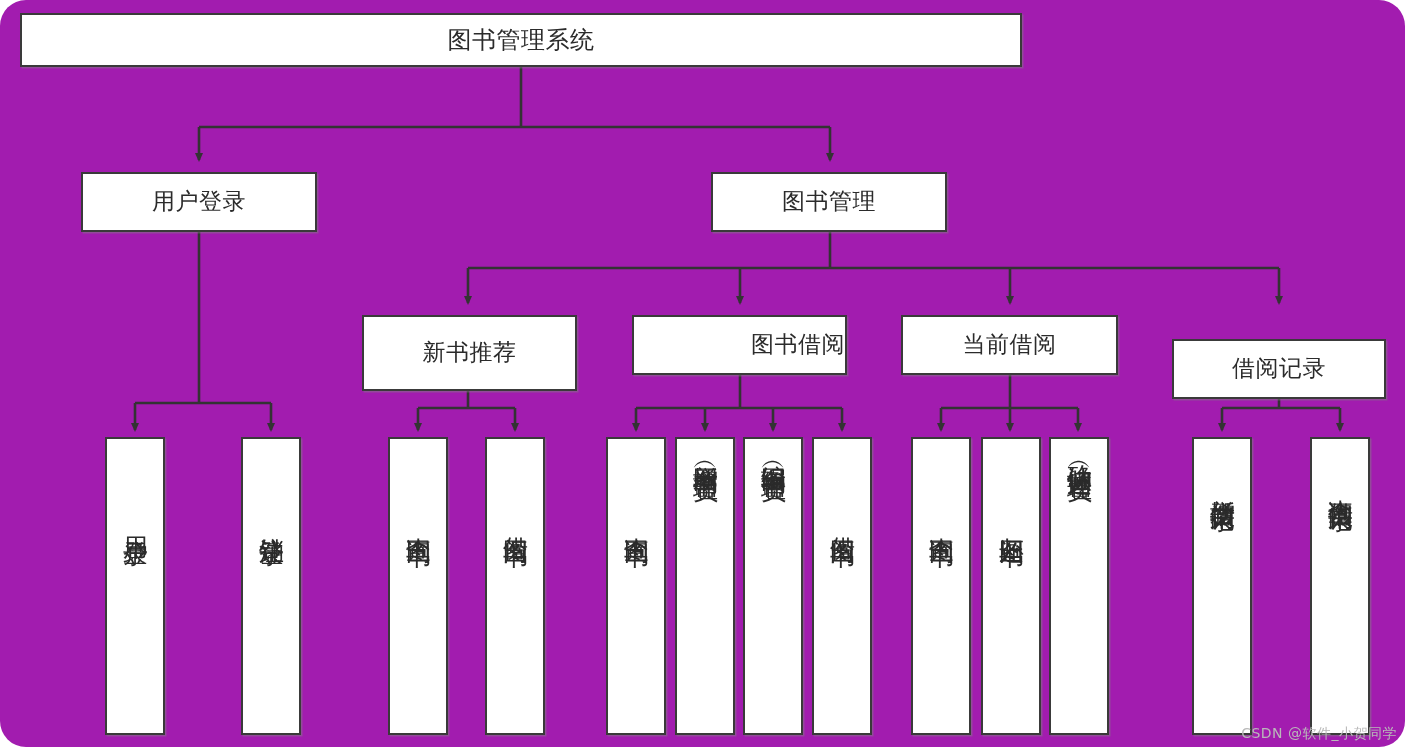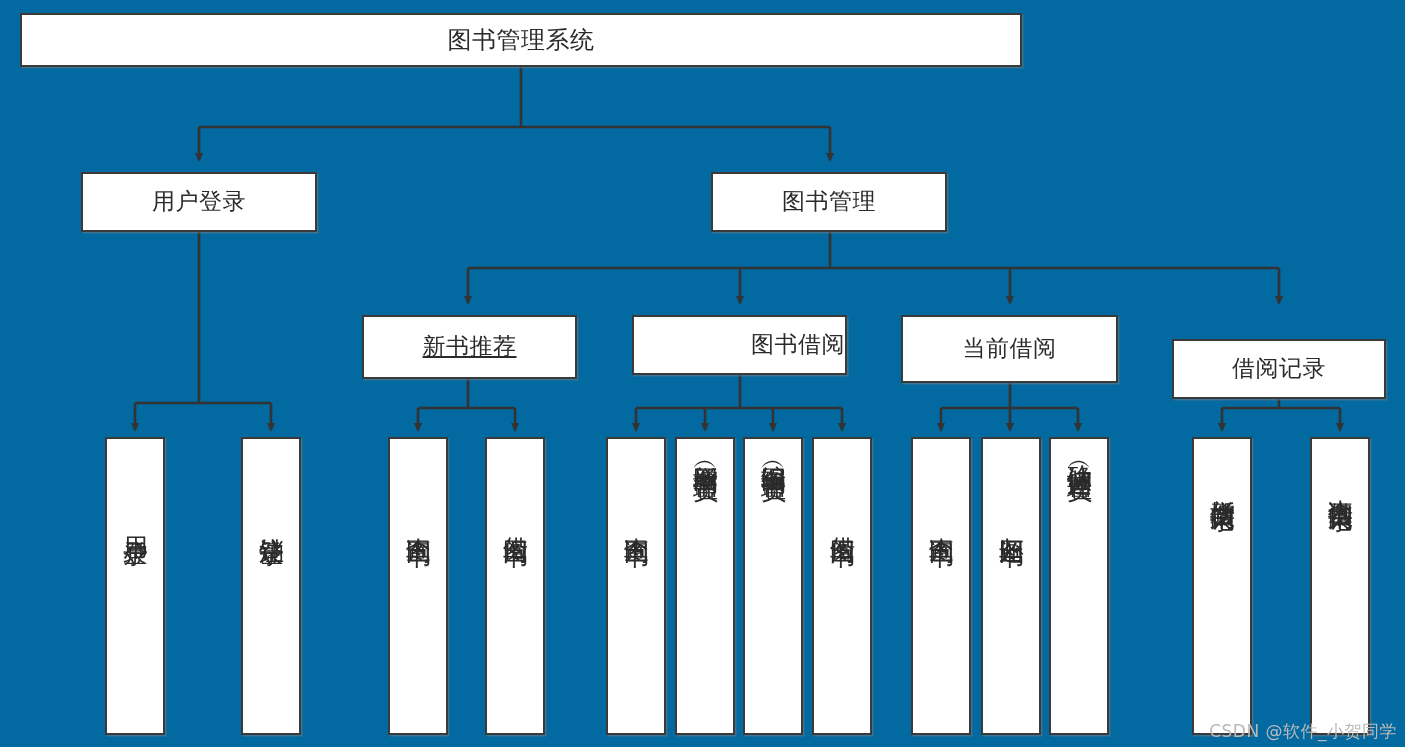--- a/index.html
+++ b/index.html
@@ -7,22 +7,23 @@
     padding: 0;
     background: #ffffff;
   }
   body {
     font-family: "DejaVu Sans", "Liberation Sans", sans-serif;
   }
   #canvas {
     position: relative;
     width: 1405px;
     height: 747px;
-    background: #0369a1;
+    background: #a21caf;
     overflow: hidden;
+    border-radius: 26px;
   }
   svg.connectors {
     position: absolute;
     left: 0;
     top: 0;
     width: 1405px;
     height: 747px;
     pointer-events: none;
   }
   .node {
@@ -63,21 +64,21 @@
     letter-spacing: 2px;
     white-space: nowrap;
   }
   .node.v.tall .label {
     font-size: 25px;
   }
   .watermark {
     position: absolute;
     right: 8px;
     bottom: 4px;
-    font-size: 17px;
+    font-size: 14px;
     color: #b9b9b9;
     white-space: nowrap;
     letter-spacing: 0.5px;
     text-align: center;
   }
 </style>
 </head>
 <body>
 
 <div id="canvas">
@@ -136,27 +137,27 @@
     <span class="label">图书管理系统</span>
   </div>
 
   <div class="node h" style="left:81px; top:172px; width:236px; height:60px;">
     <span class="label">用户登录</span>
   </div>
   <div class="node h" style="left:711px; top:172px; width:236px; height:60px;">
     <span class="label">图书管理</span>
   </div>
 
-  <div class="node h" style="left:362px; top:315px; width:215px; height:64px;text-decoration:underline;">
+  <div class="node h" style="left:362px; top:315px; width:215px; height:76px;">
     <span class="label">新书推荐</span>
   </div>
   <div class="node h" style="left:632px; top:315px; width:215px; height:60px;justify-content:flex-end;">
     <span class="label">图书借阅</span>
   </div>
-  <div class="node h" style="left:901px; top:315px; width:217px; height:68px;">
+  <div class="node h" style="left:901px; top:315px; width:217px; height:60px;">
     <span class="label">当前借阅</span>
   </div>
   <div class="node h" style="left:1172px; top:315px; width:214px; height:60px;margin-top:24px;">
     <span class="label">借阅记录</span>
   </div>
 
   <div class="node v" style="left:105px; top:437px; width:60px; height:298px; padding-top:78px;">
     <span class="label">用户登录</span>
   </div>
   <div class="node v" style="left:241px; top:437px; width:60px; height:298px; padding-top:78px;">

